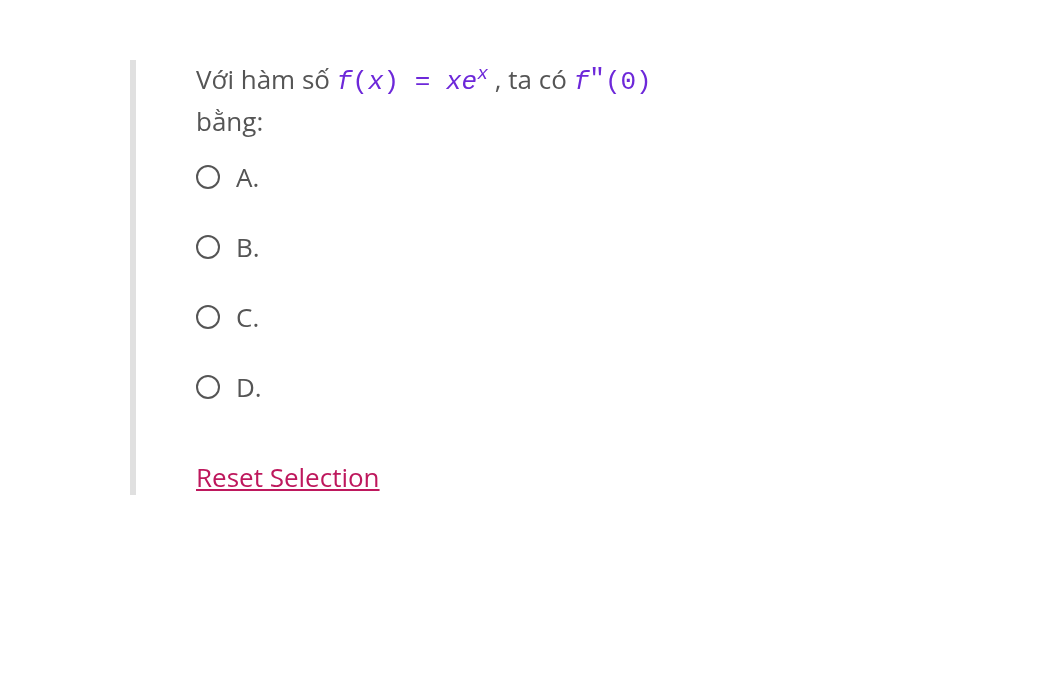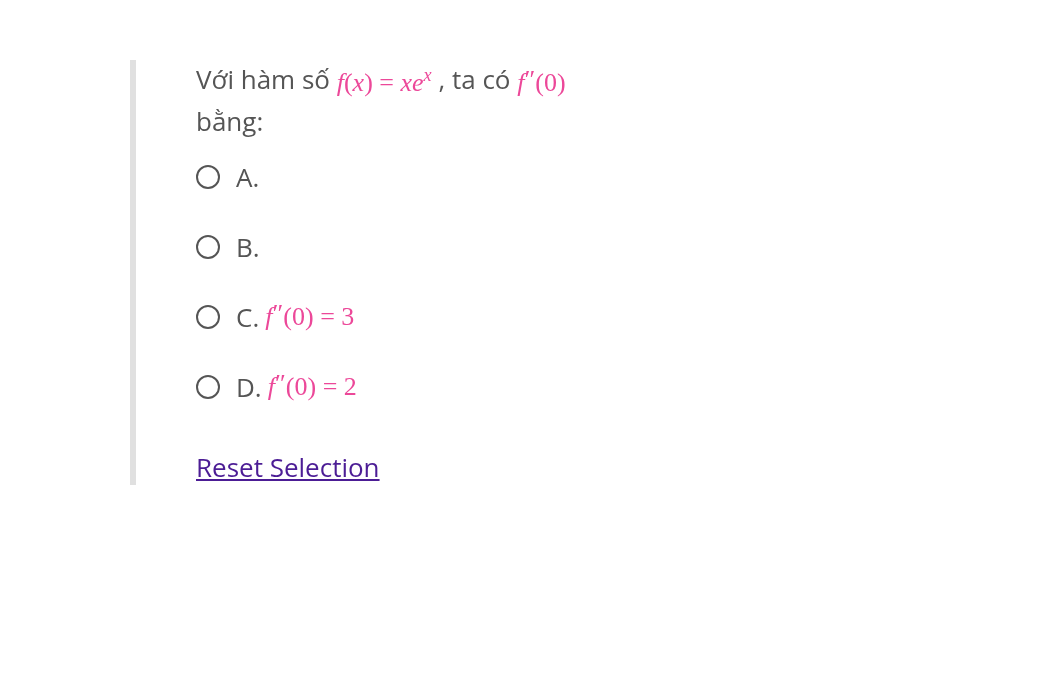--- a/index.html
+++ b/index.html
@@ -45,30 +45,30 @@
     border-radius: 50%;
     margin-right: 16px;
     flex-shrink: 0;
     display: inline-block;
   }
   .opt-letter {
     margin-right: 6px;
   }
   .reset {
     font-size: 26px;
-    color: #4c1d95;
+    color: #be185d;
     text-decoration: underline;
     cursor: pointer;
     display: inline-block;
-    margin-top: 10px;
+    margin-top: 20px;
   }
   
   .math {
-    font-family: Liberation Serif, serif;
-    color: #ec4899;
+    font-family: Liberation Mono, monospace;
+    color: #6d28d9;
     display: inline-block;
     vertical-align: middle;
   }
   .mi { font-style: italic; }
   .mf { font-style: italic; }
   .sup {
     font-size: 0.7em;
     position: relative;
     top: -0.55em;
   }
@@ -106,31 +106,25 @@
       </div>
 
       <div class="option">
         <span class="radio"></span>
         <span class="opt-letter">B.</span>
       </div>
 
       <div class="option">
         <span class="radio"></span>
         <span class="opt-letter">C.</span>
-        <span class="math">
-          <span class="mf">f</span><span class="prime">″</span><span>(</span><span>0</span><span>)</span><span> = </span><span>3</span>
-        </span>
       </div>
 
       <div class="option">
         <span class="radio"></span>
         <span class="opt-letter">D.</span>
-        <span class="math">
-          <span class="mf">f</span><span class="prime">″</span><span>(</span><span>0</span><span>)</span><span> = </span><span>2</span>
-        </span>
       </div>
 
     </div>
 
     <a class="reset">Reset Selection</a>
 
   </div>
 </div>
 
 </body></html>

